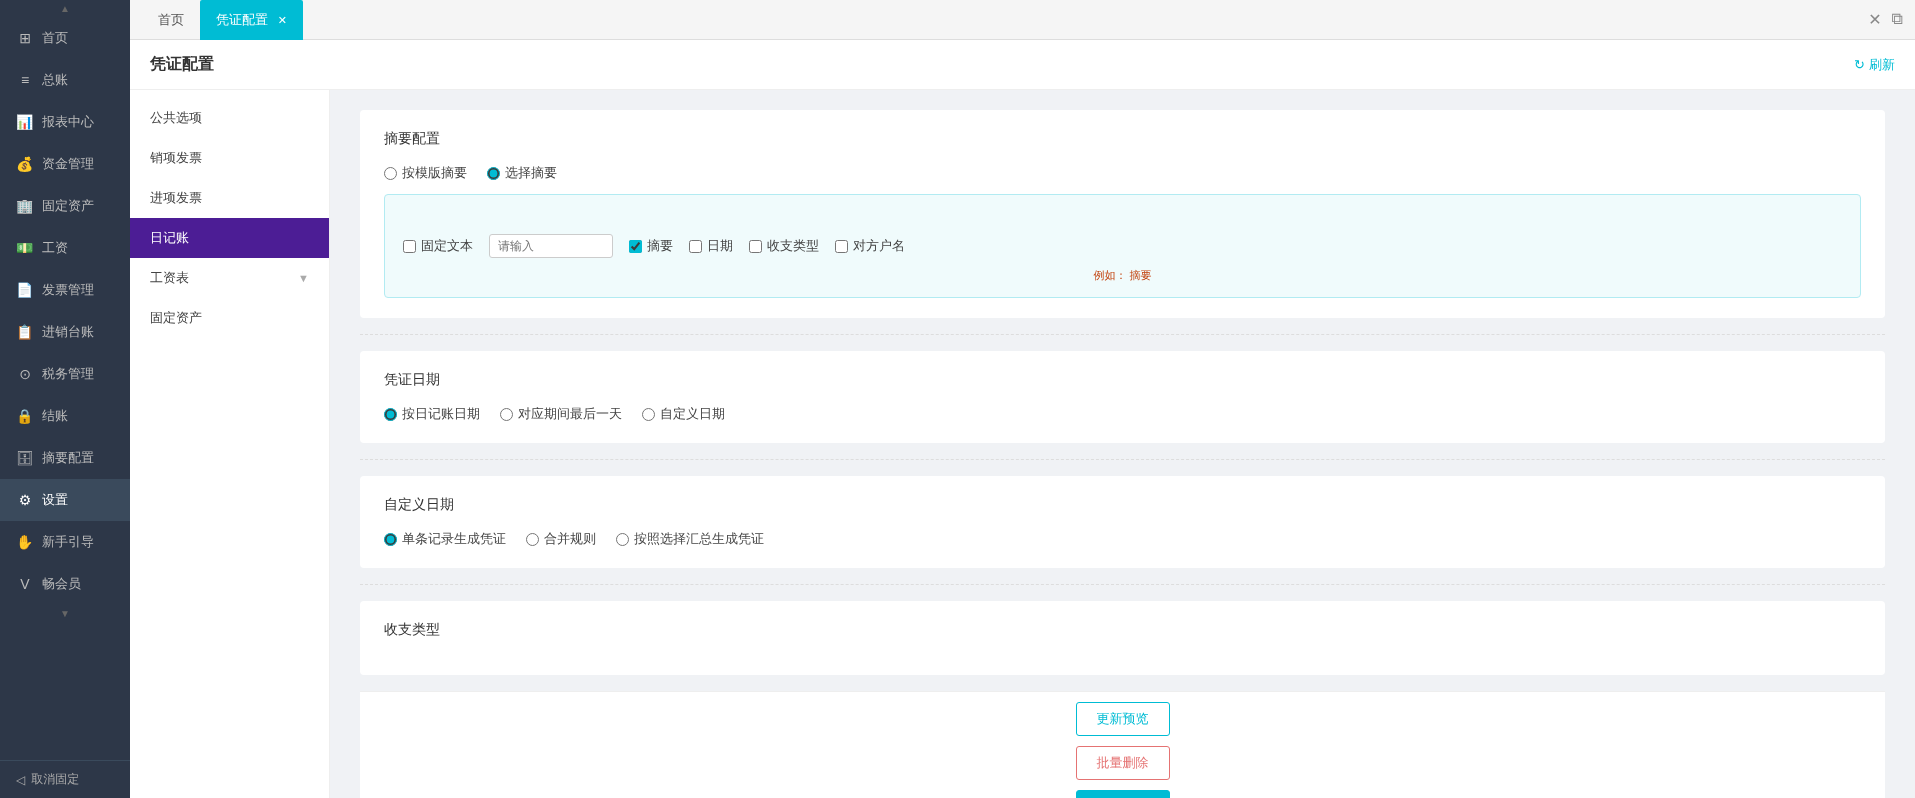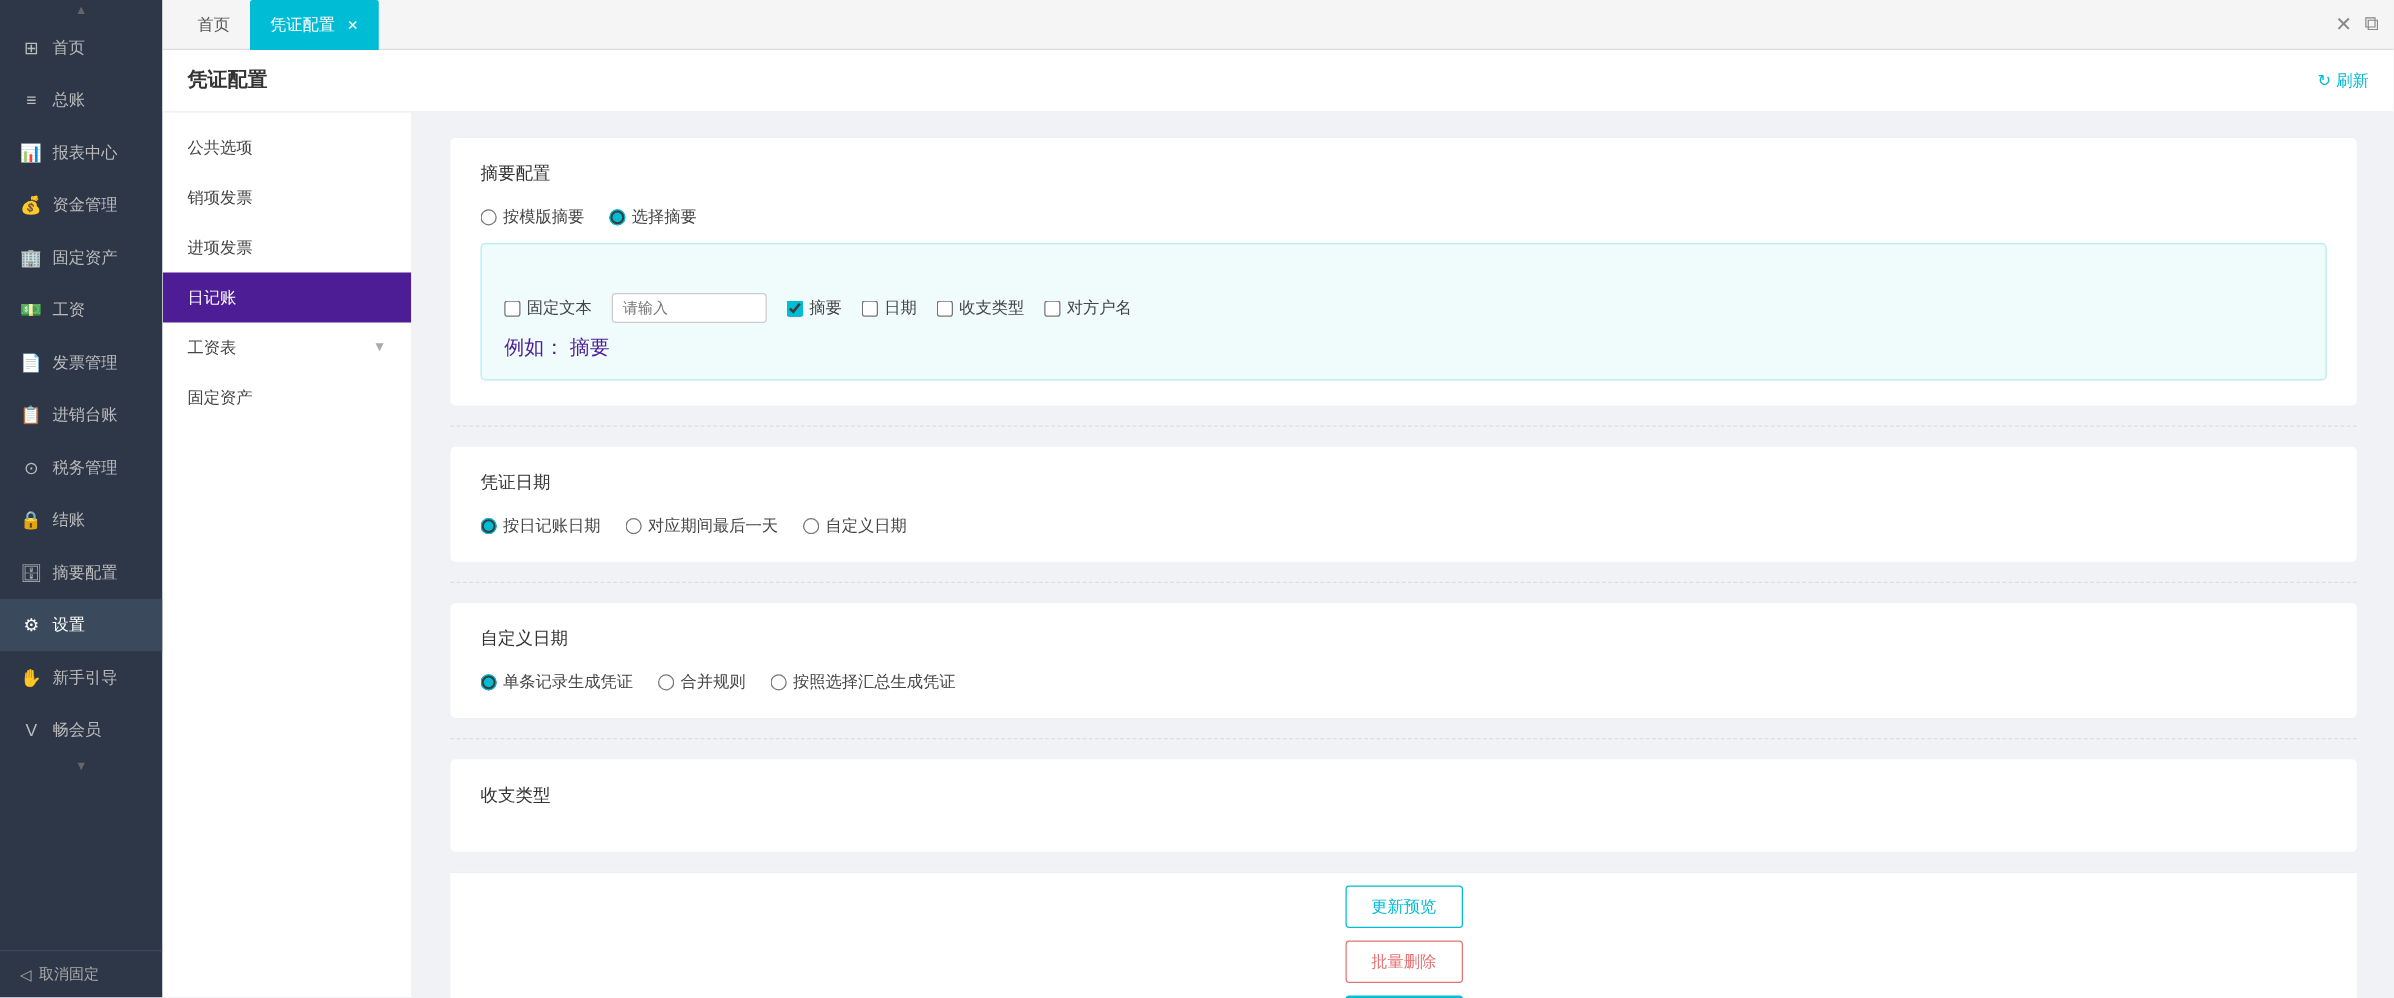--- a/index.html
+++ b/index.html
@@ -193,23 +193,24 @@
     .summary-input {
       border: 1px solid #ccc;
       border-radius: 3px;
       padding: 4px 8px;
       font-size: 12px;
       color: #a16207;
       width: 124px;
       outline: none;
     }
     .summary-example {
-      color: #4c1d95;
-      font-size: 16px;
+      color: #c2410c;
+      font-size: 11px;
       margin-top: 10px;
+      text-align: center;
     }
 
     
     .bottom-bar {
       background: #fff;
       border-top: 1px solid #eee;
       padding: 10px 20px;
       display: flex;
       align-items: center;
       justify-content: flex-end;

